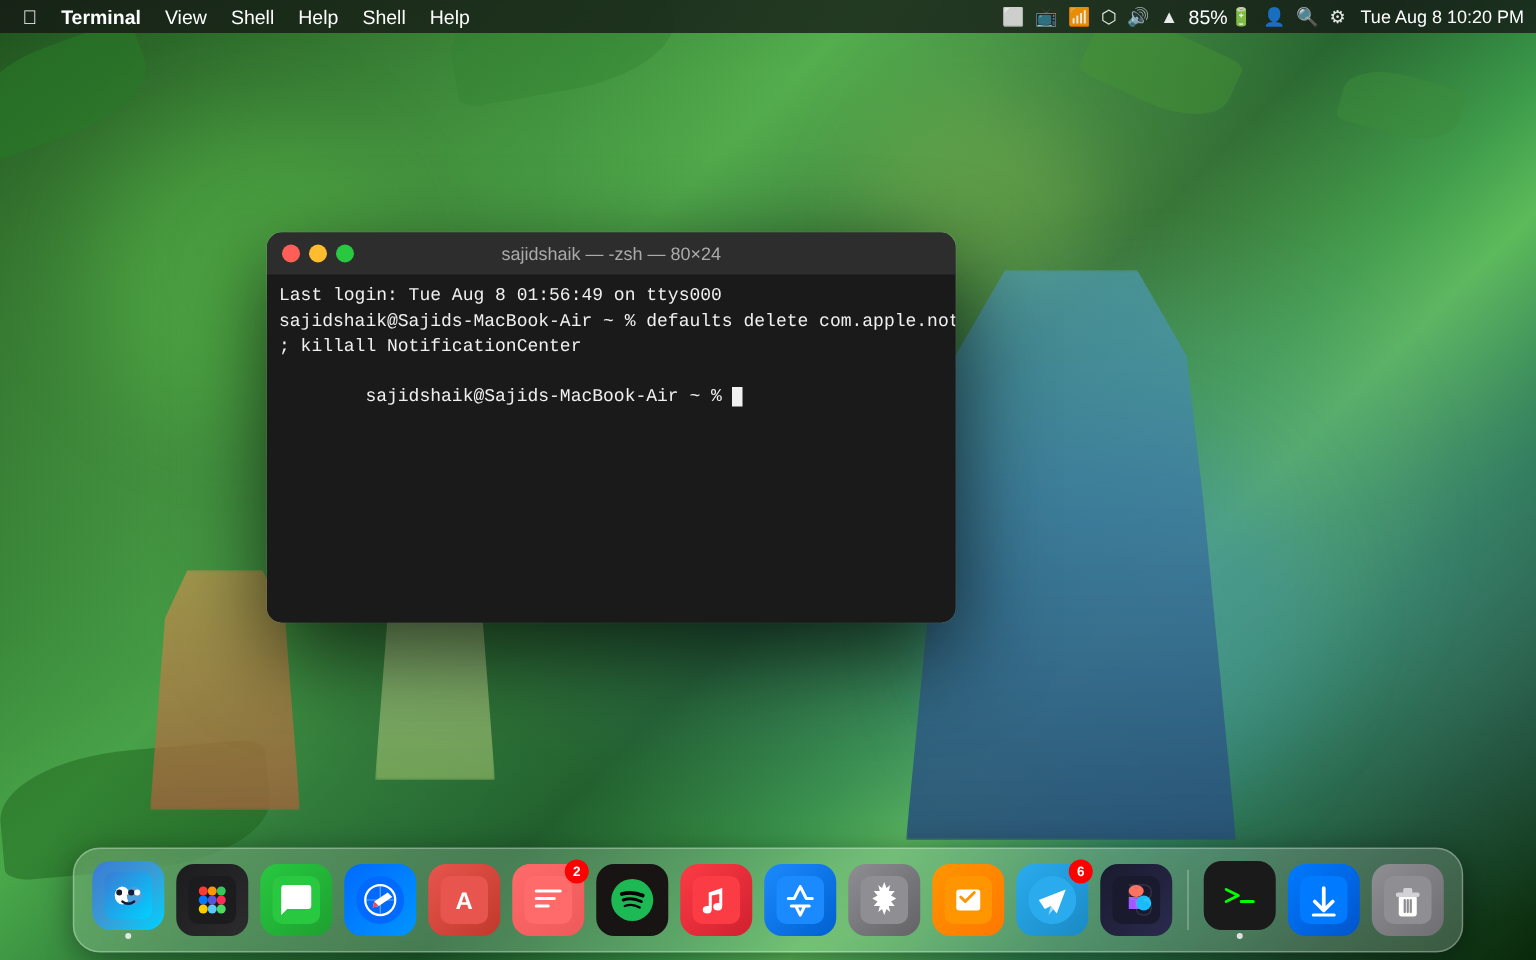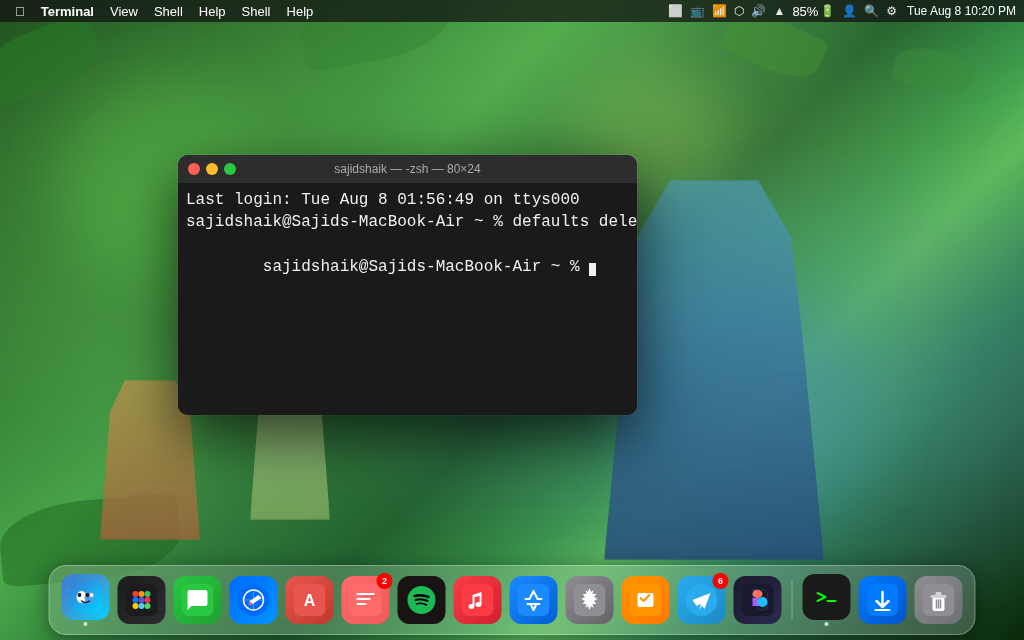--- a/index.html
+++ b/index.html
@@ -222,21 +222,21 @@
       left: 50%;
       transform: translateX(-50%);
       color: #aaa;
       font-size: 12px;
       white-space: nowrap;
     }
 
     #terminal-body {
       padding: 6px 8px;
       font-family: 'SF Mono', 'Menlo', 'Monaco', 'Courier New', monospace;
-      font-size: 16px;
+      font-size: 12px;
       line-height: 1.4;
       color: #f0f0f0;
       background: #1a1a1a;
       height: calc(100% - 28px);
       overflow: hidden;
     }
 
     .term-line {
       white-space: pre;
       font-family: 'SF Mono', 'Menlo', 'Monaco', 'Courier New', monospace;
@@ -404,20 +404,21 @@
       <div class="traffic-lights">
         <div class="traffic-light tl-close"></div>
         <div class="traffic-light tl-minimize"></div>
         <div class="traffic-light tl-maximize"></div>
       </div>
       <span class="terminal-title">sajidshaik — -zsh — 80×24</span>
     </div>
     <div id="terminal-body">
       <div class="term-line term-prompt">Last login: Tue Aug 8 01:56:49 on ttys000</div>
       <div class="term-line term-prompt">sajidshaik@Sajids-MacBook-Air ~ % defaults delete com.apple.notificationcenterui</div>
+      <div class="term-line term-prompt">; killall NotificationCenter</div>
       <div class="term-line term-prompt">
         <span>sajidshaik@Sajids-MacBook-Air ~ % </span><span class="term-cursor"></span>
       </div>
     </div>
   </div>
 
   <div id="dock">
 
     <div class="dock-item">
       <div class="dock-icon icon-finder">

